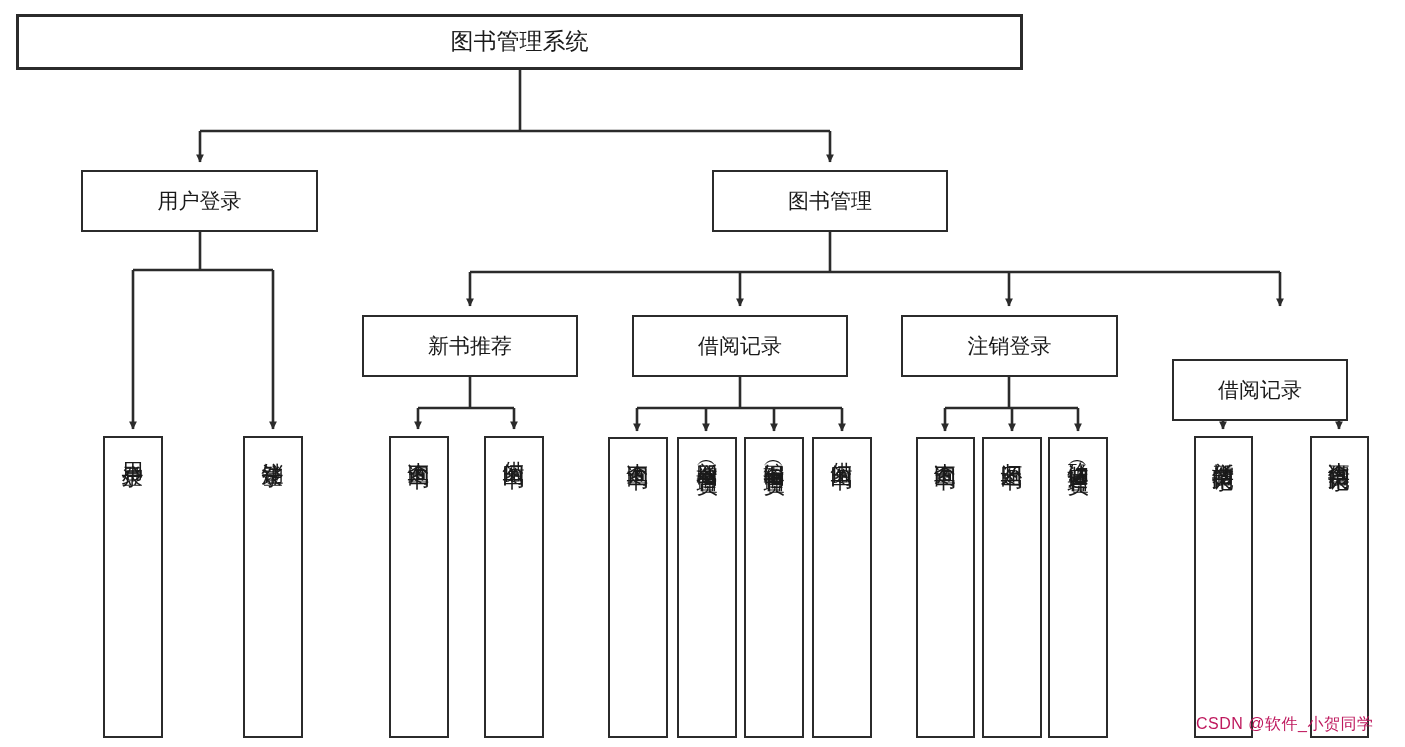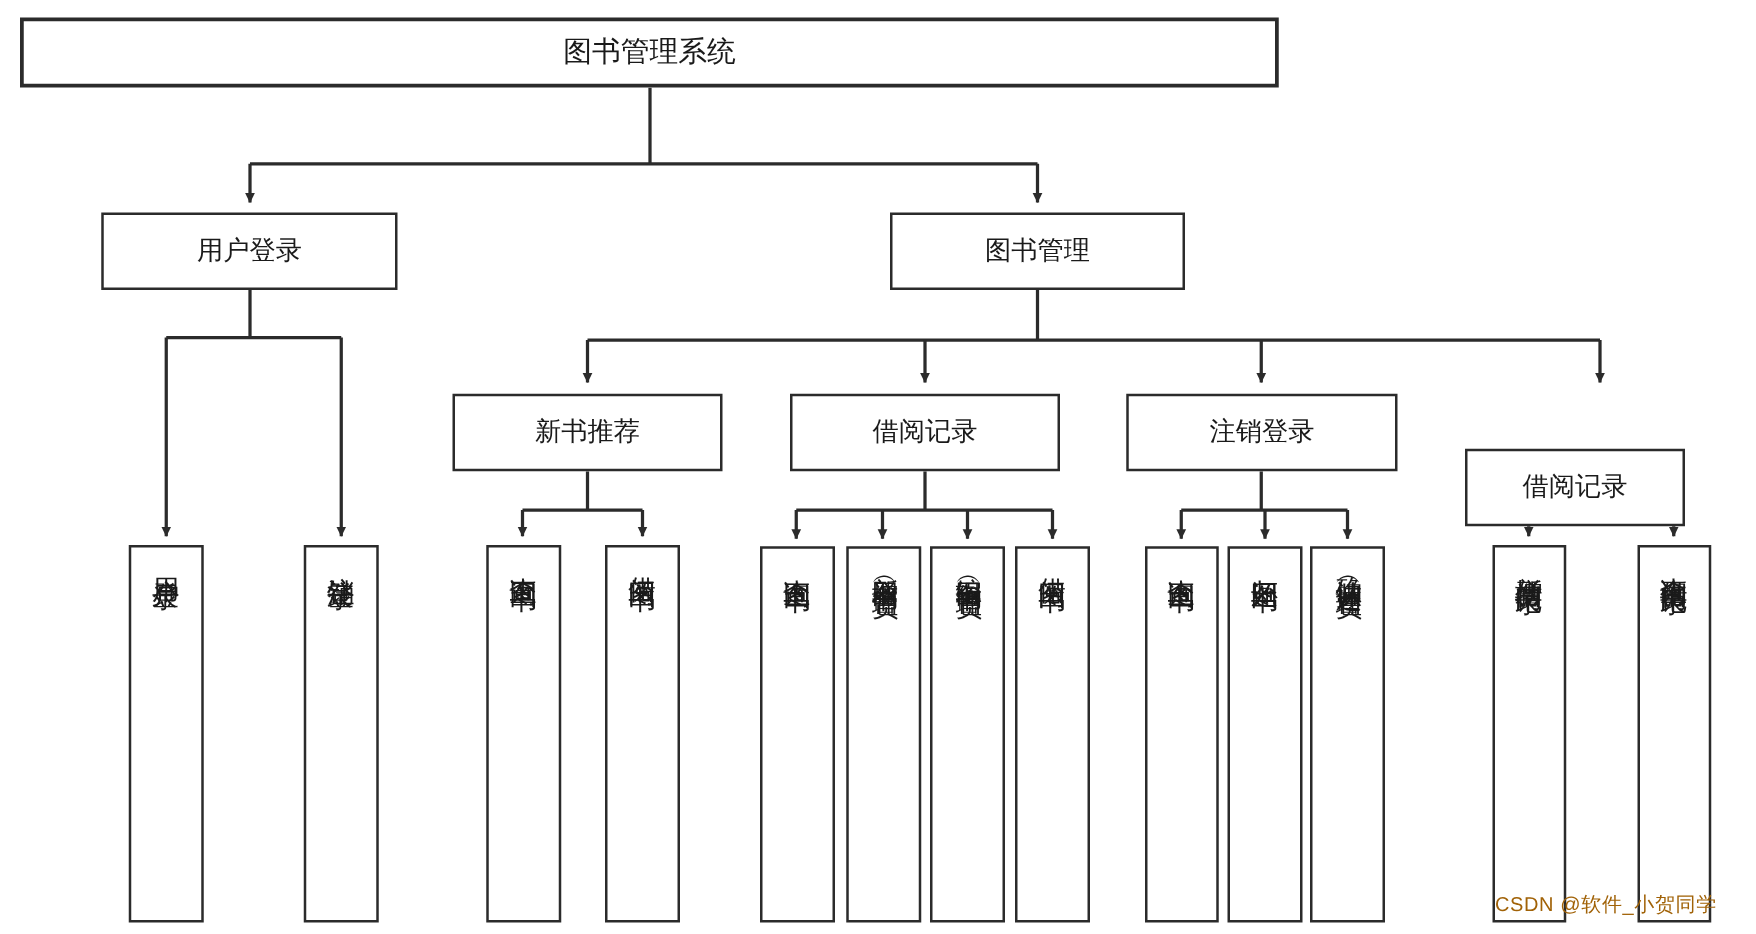--- a/index.html
+++ b/index.html
@@ -65,21 +65,21 @@
     max-height: 292px;
   }
   .node.vert.tall .label {
     font-size: 21px;
   }
   .watermark {
     position: absolute;
     left: 1196px;
     top: 714px;
     font-size: 16px;
-    color: #a16207;
+    color: #be185d;
     white-space: nowrap;
     letter-spacing: 0.5px;
   }
 </style>
 </head>
 <body>
 
 <div id="canvas">
 
   <svg class="links" viewBox="0 0 1405 747" xmlns="http://www.w3.org/2000/svg">

